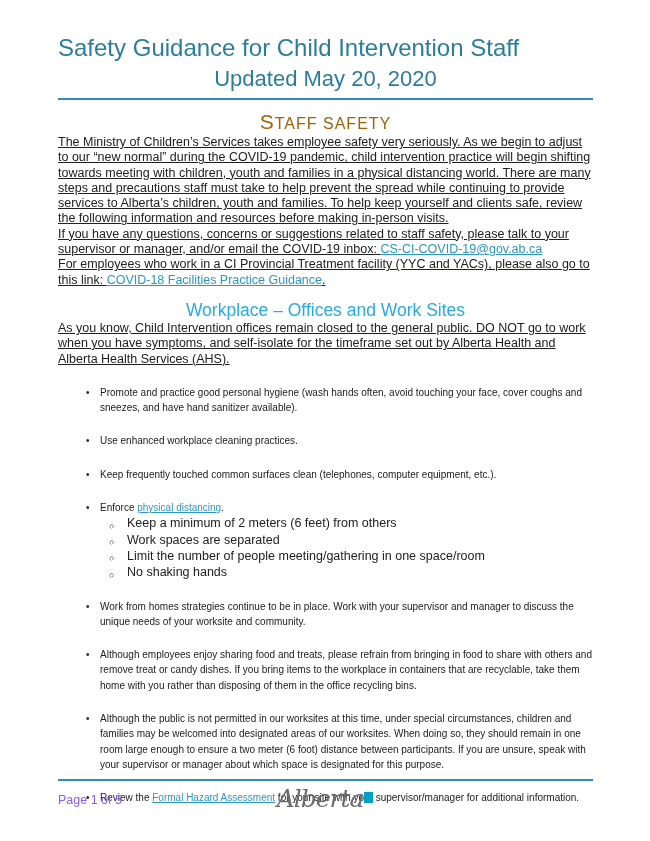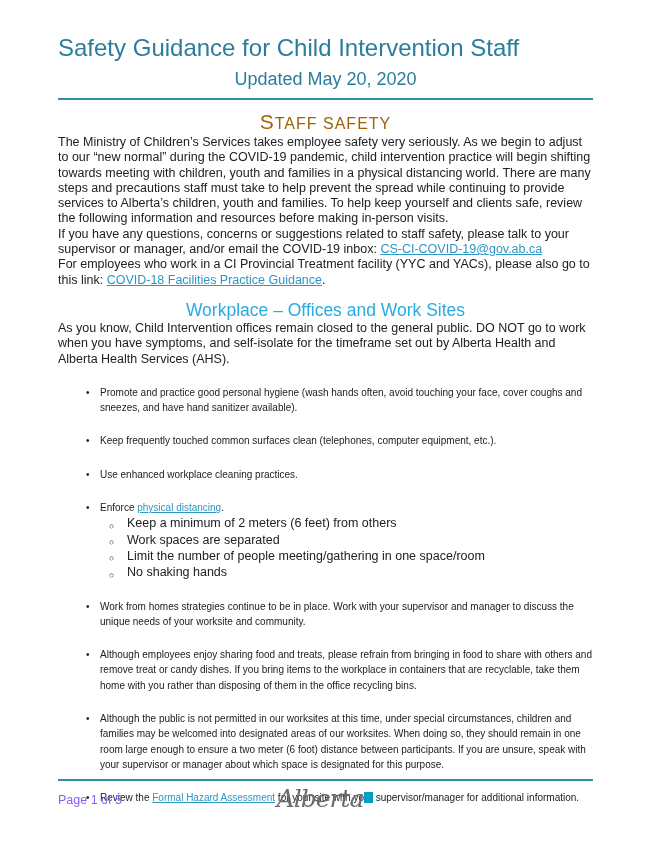--- a/index.html
+++ b/index.html
@@ -10,37 +10,37 @@
     -webkit-font-smoothing:antialiased;
   }
   .page { position:relative; width:650px; height:841px; overflow:hidden; background:#fff; }
   .content { padding:34px 57px 0 58px; }
 
   .doc-title {
     text-align:left; color:#2a7d9c; font-size:24px; font-weight:400;
     line-height:28px; margin:0;
   }
   .doc-subtitle {
-    text-align:center; color:#2a7d9c; font-size:18px; font-weight:400;
+    text-align:center; color:#2a7d9c; font-size:22px; font-weight:400;
     line-height:20px; margin:7px 0 0 0;
   }
   .rule { border:none; border-top:2px solid #2e8fb3; margin:9px 0 0 0; }
 
   .h-staff {
     text-align:center; color:#a16207; font-weight:400; margin:11px 0 0 0;
     font-size:16px; letter-spacing:1px; line-height:22px;
   }
   .h-staff .lead { font-size:21px; }
 
   .h-workplace {
     text-align:center; color:#29abe2; font-weight:400;
     font-size:17.5px; line-height:21px; margin:12px 0 0 0;
   }
 
-  p.body-p { font-size:12.5px; line-height:15.3px; margin:0; }
+  p.body-p { font-size:12.5px; line-height:15.3px; margin:0;text-decoration:underline; }
   .mt-para { margin-top:12px; }
   .mt-small { margin-top:9px; }
   .mt-intro { margin-top:5px; }
 
   a.doclink { color:#2e96c2; text-decoration:underline; cursor:pointer; }
 
   .bullets { margin-top:1px; }
   .li1 { position:relative; padding-left:42px; font-size:10px; line-height:15.3px; margin-top:18px; }
   .li1::before { content:"\2022"; position:absolute; left:28px; top:0; }
   .li2 { position:relative; padding-left:69px; font-size:12.5px; line-height:15.3px; margin-top:1px; }
@@ -83,22 +83,22 @@
     <p class="body-p mt-para"><span>If you have any questions, concerns or suggestions related to staff safety, please talk to your supervisor or manager, and/or email the COVID-19 inbox: </span><a class="doclink">CS-CI-COVID-19@gov.ab.ca</a></p>
 
     <p class="body-p mt-small"><span>For employees who work in a CI Provincial Treatment facility (YYC and YACs), please also go to this link: </span><a class="doclink">COVID-18 Facilities Practice Guidance</a><span>.</span></p>
 
     <h2 class="h-workplace">Workplace – Offices and Work Sites</h2>
 
     <p class="body-p mt-intro">As you know, Child Intervention offices remain closed to the general public. DO NOT go to work when you have symptoms, and self-isolate for the timeframe set out by Alberta Health and Alberta Health Services (AHS).</p>
 
     <div class="bullets">
       <div class="li1">Promote and practice good personal hygiene (wash hands often, avoid touching your face, cover coughs and sneezes, and have hand sanitizer available).</div>
+      <div class="li1">Use enhanced workplace cleaning practices.</div>
       <div class="li1">Keep frequently touched common surfaces clean (telephones, computer equipment, etc.).</div>
-      <div class="li1">Use enhanced workplace cleaning practices.</div>
 
       <div class="li1"><span>Enforce </span><a class="doclink">physical distancing</a><span>.</span></div>
       <div class="li2">Keep a minimum of 2 meters (6 feet) from others</div>
       <div class="li2">Work spaces are separated</div>
       <div class="li2">Limit the number of people meeting/gathering in one space/room</div>
       <div class="li2">No shaking hands</div>
 
       <div class="li1">Work from homes strategies continue to be in place. Work with your supervisor and manager to discuss the unique needs of your worksite and community.</div>
       <div class="li1">Although employees enjoy sharing food and treats, please refrain from bringing in food to share with others and remove treat or candy dishes. If you bring items to the workplace in containers that are recyclable, take them home with you rather than disposing of them in the office recycling bins.</div>
 

